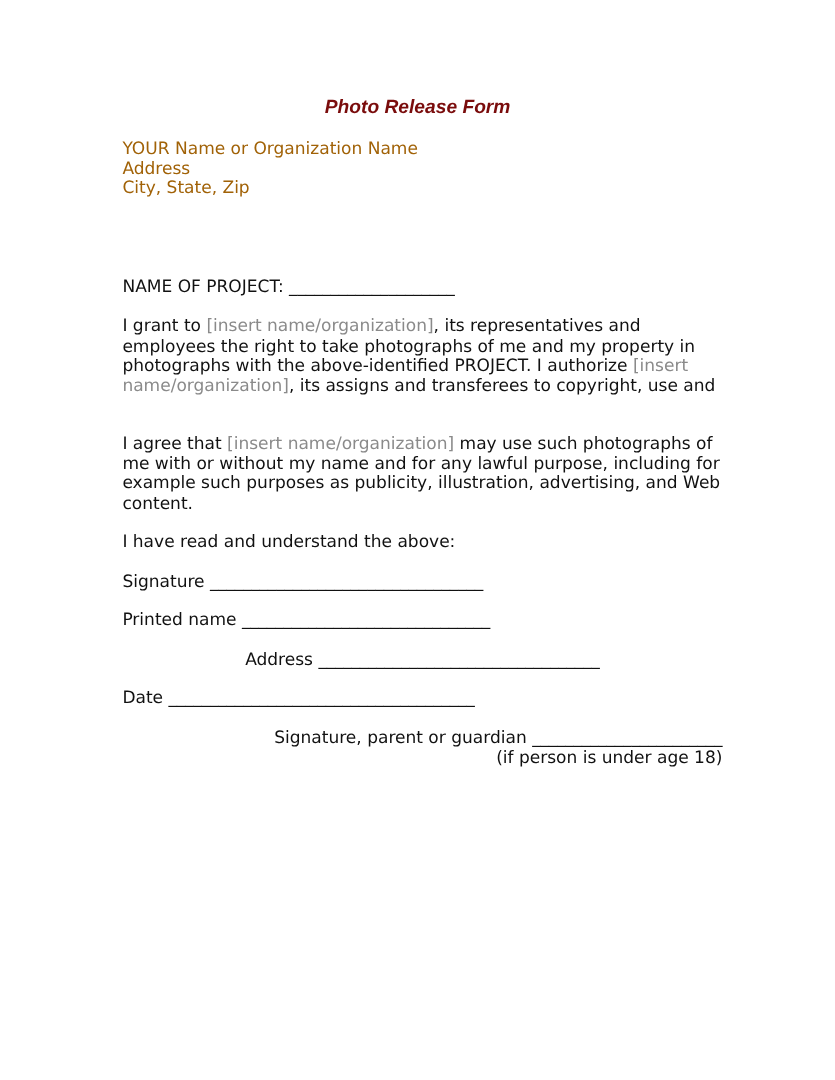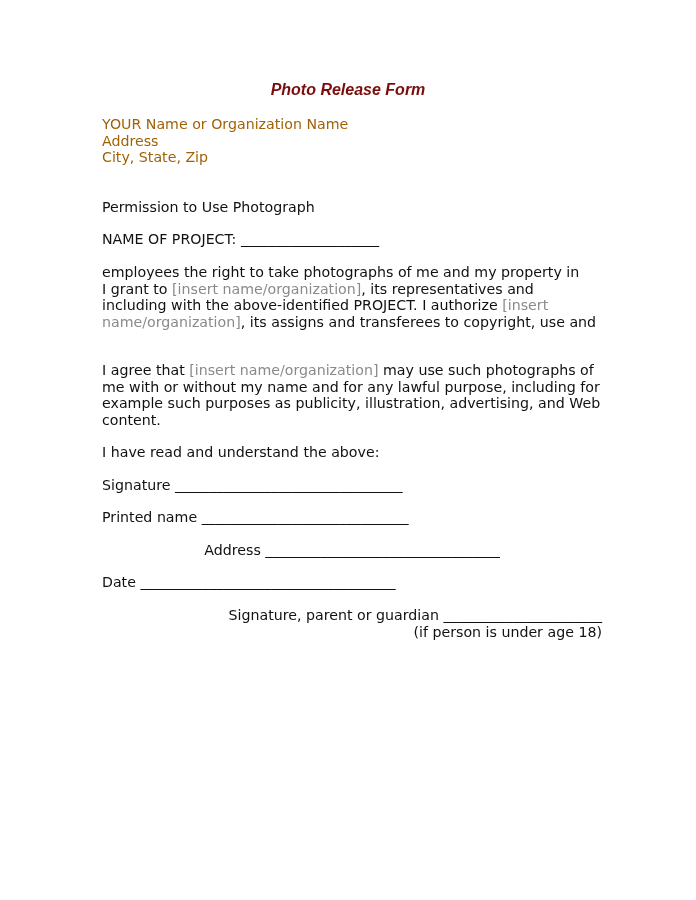--- a/index.html
+++ b/index.html
@@ -32,38 +32,35 @@
 <div class="page">
 
   <div class="title">Photo Release Form</div>
 
   <div class="org">
     <div>YOUR Name or Organization Name</div>
     <div>Address</div>
     <div>City, State,  Zip</div>
   </div>
 
-  <div class="block" style="top:199px;">
-    <div class="line">Permission to Use Photograph</div>
-  </div>
 
   <div class="block" style="top:231px;">
     <div class="line">
       <span>NAME OF PROJECT:</span>
       <span class="blank">____________________</span>
     </div>
   </div>
 
   <div class="block" style="top:264px;">
-    <div class="line">employees the right to take photographs of me and my property in</div>
     <div class="line">
       <span>I grant to </span><span class="ph">[insert name/organization]</span><span>, its representatives and</span>
     </div>
+    <div class="line">employees the right to take photographs of me and my property in</div>
     <div class="line">
-      <span>including with the above-identified PROJECT.  I authorize </span><span class="ph">[insert</span>
+      <span>photographs with the above-identified PROJECT.  I authorize </span><span class="ph">[insert</span>
     </div>
     <div class="line">
       <span class="ph">name/organization]</span><span>, its assigns and transferees to copyright, use and</span>
     </div>
   </div>
 
   <div class="block" style="top:362px;">
     <div class="line">
       <span>I agree that </span><span class="ph">[insert name/organization]</span><span> may use such photographs of</span>
     </div>

